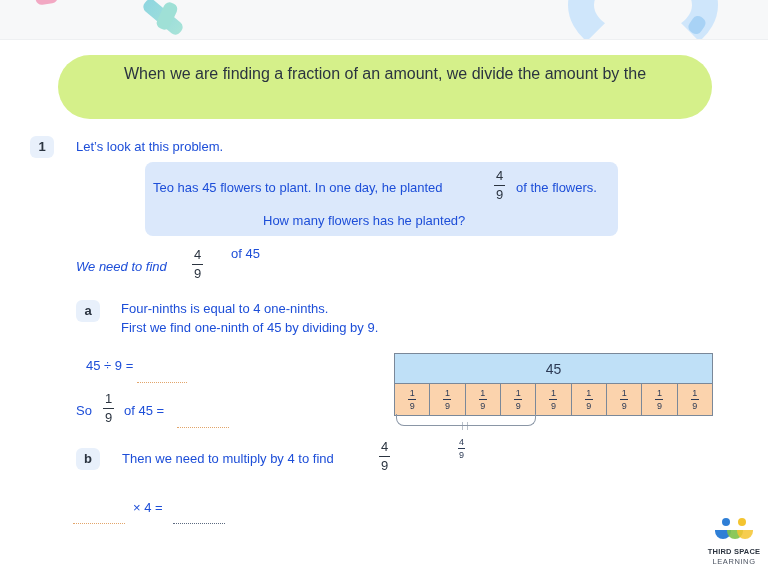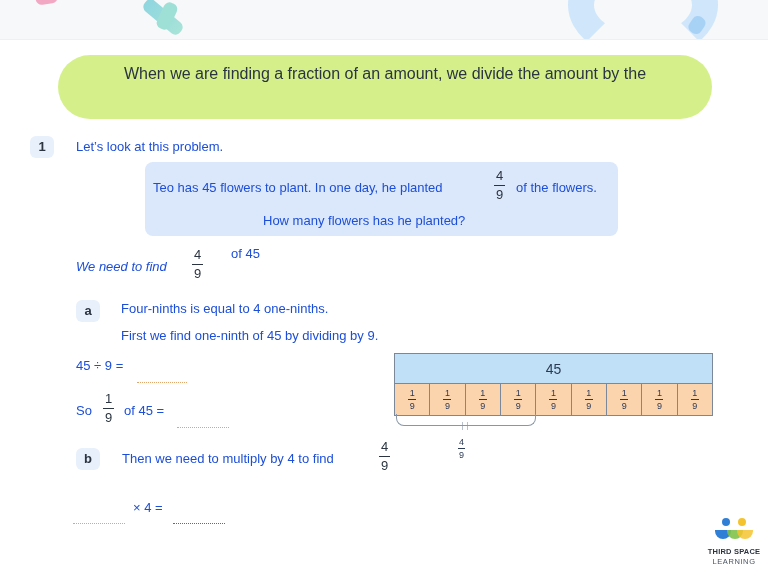--- a/index.html
+++ b/index.html
@@ -75,23 +75,23 @@
 <div class="text" style="left:76px; top:259px;font-style:italic;">We need to find</div>
 <div class="frac-abs" style="left:192px; top:248px;">
   <span>4</span>
   <span class="bar"></span>
   <span>9</span>
 </div>
 <div class="text" style="left:212px; top:246px;margin-left:19px;">of 45</div>
 
 <div class="num-badge" style="left:76px; top:300px;">a</div>
 <div class="text" style="left:121px; top:301px;">Four-ninths is equal to 4 one-ninths.</div>
-<div class="text" style="left:121px; top:328px;text-align:right;">First we find one-ninth of 45 by dividing by 9.</div>
+<div class="text" style="left:121px; top:320px;text-align:right;">First we find one-ninth of 45 by dividing by 9.</div>
 
-<div class="text" style="left:76px; top:358px;">45 ÷ 9 =</div>
+<div class="text" style="left:86px; top:358px;">45 ÷ 9 =</div>
 <div class="blank" style="left:137px; top:381px; width:50px;"></div>
 
 <div class="text" style="left:76px; top:403px;">So</div>
 <div class="frac-abs" style="left:103px; top:392px;">
   <span>1</span>
   <span class="bar"></span>
   <span>9</span>
 </div>
 <div class="text" style="left:124px; top:403px;">of 45 =</div>
 <div class="blank" style="left:177px; top:426px; width:52px;"></div>

